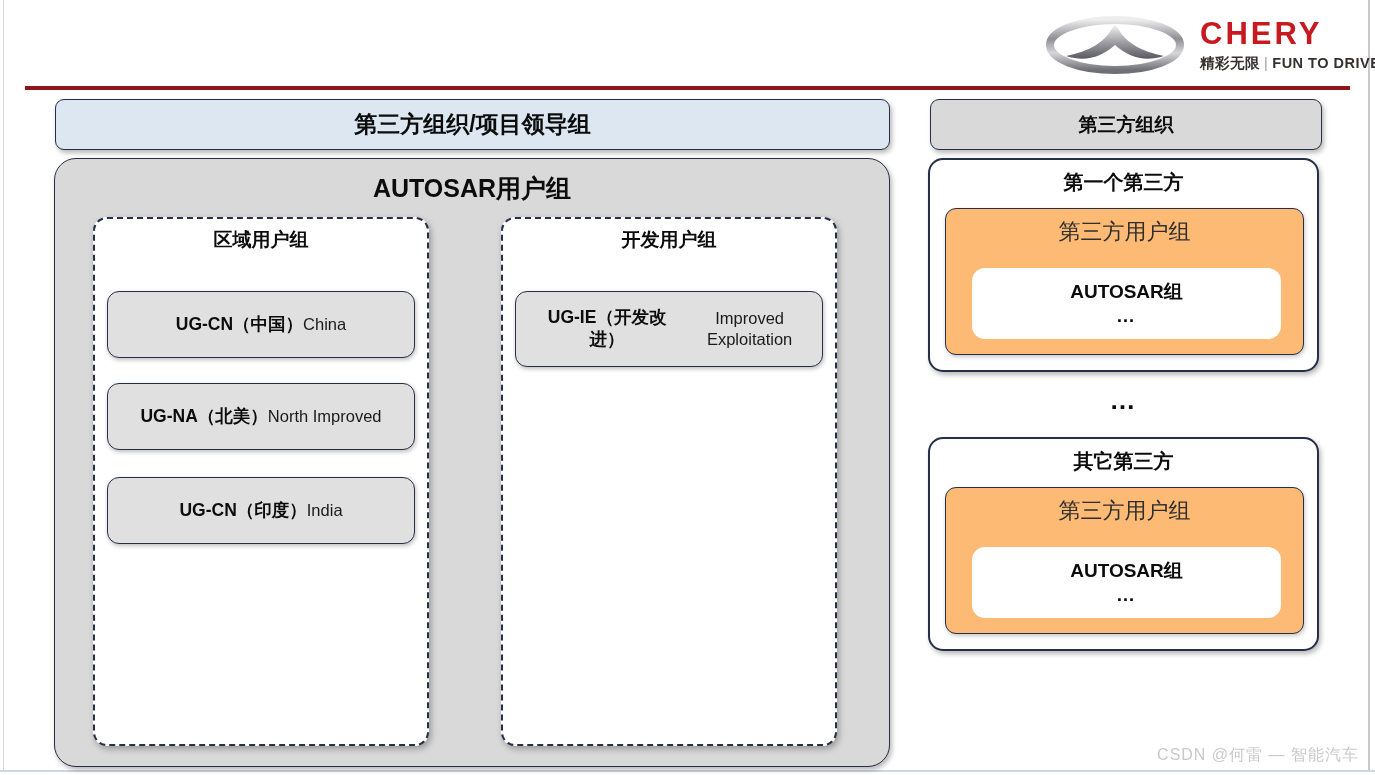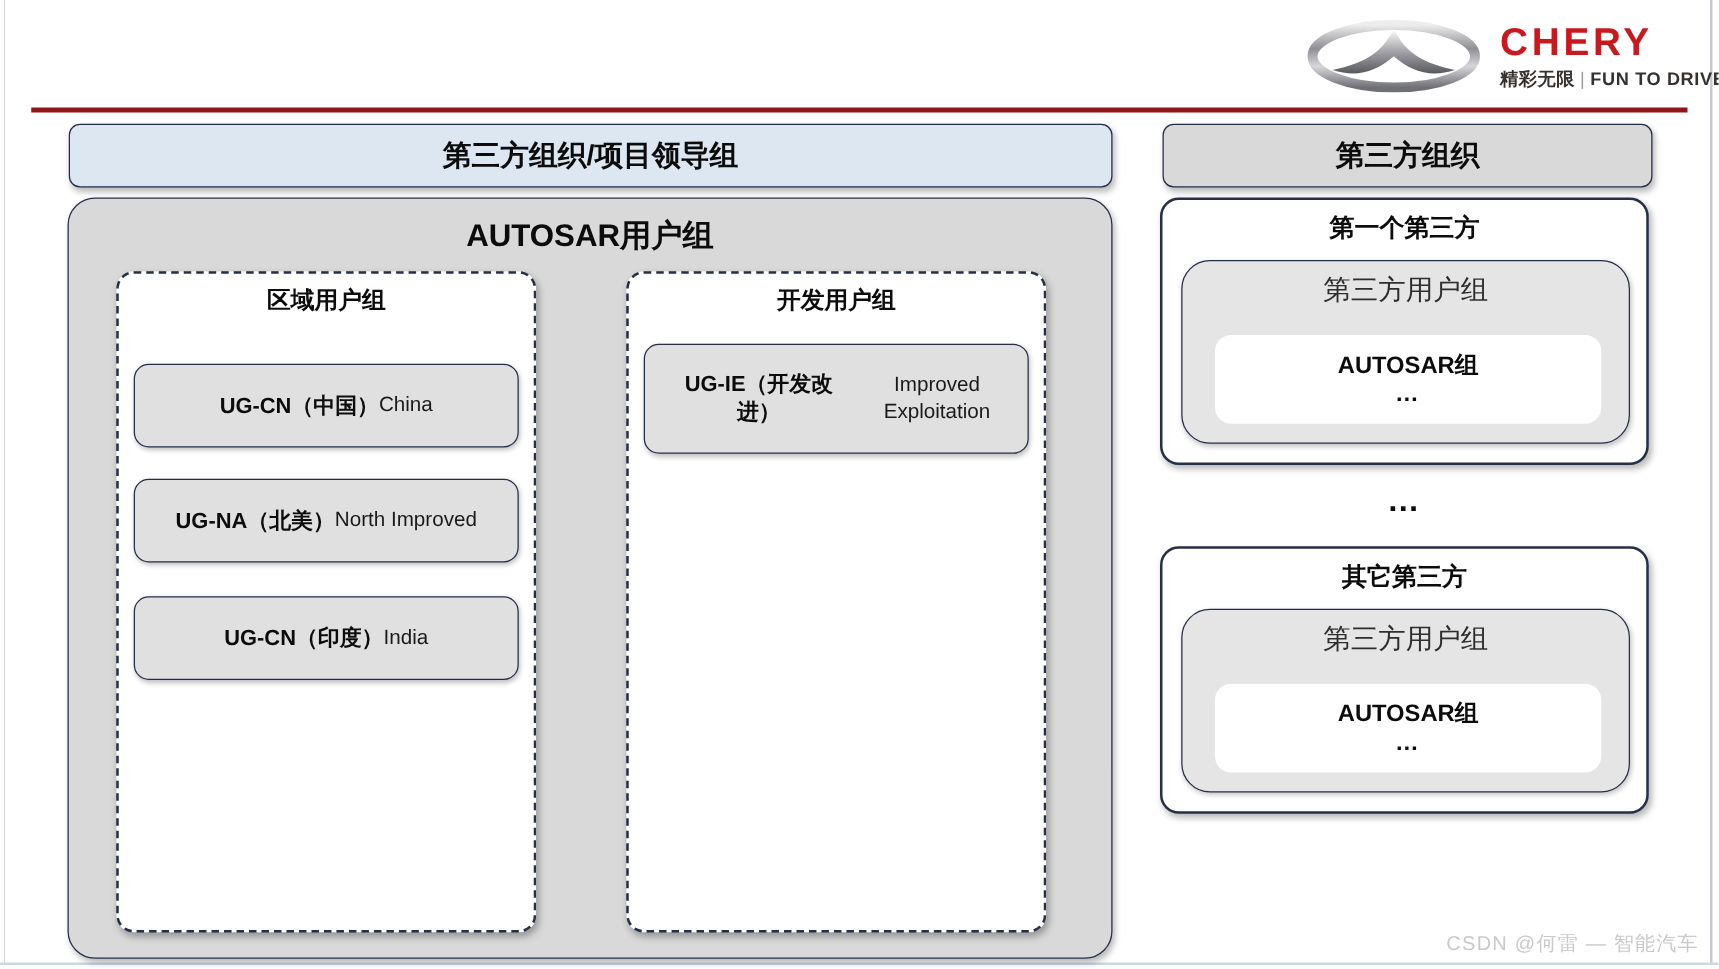--- a/index.html
+++ b/index.html
@@ -46,29 +46,29 @@
 
   .item{position:absolute;left:12px;right:12px;height:67px;background:#e0e0e0;
     border:1.6px solid #262f48;border-radius:12px;box-shadow:1px 2px 4px rgba(0,0,0,.25);
     display:flex;flex-direction:row;align-items:center;justify-content:center;box-sizing:border-box;}
   .item-name{font-size:17.5px;font-weight:bold;color:#0c0c0c;line-height:1.25;}
   .item-sub{font-size:16.5px;color:#1a1a1a;line-height:1.25;}
 
   
   .third-header{position:absolute;left:930px;top:99px;width:390px;height:49px;background:#d9d9d9;
     border-radius:9px;display:flex;align-items:center;justify-content:center;
-    font-size:23px;font-weight:bold;color:#0c0c0c;}
+    font-size:19px;font-weight:bold;color:#0c0c0c;}
 
   .party{position:absolute;left:928px;width:391px;height:214px;background:#ffffff;
     border:2.4px solid #262f48;border-radius:15px;box-sizing:border-box;text-align:center;}
   .party.first{top:158px;}
   .party.other{top:437px;}
   .party-title{margin-top:9px;font-size:20px;font-weight:bold;color:#0c0c0c;}
-  .party-gray{position:absolute;left:15px;right:13px;top:48px;bottom:15px;background:#e5e5e5;
-    border:1.6px solid #262f48;border-radius:23px;box-shadow:1px 2px 4px rgba(0,0,0,.22);}
+  .party-gray{position:absolute;left:15px;right:13px;top:48px;bottom:15px;background:#fdba74;
+    border:1.6px solid #262f48;border-radius:11px;box-shadow:1px 2px 4px rgba(0,0,0,.22);}
   .party-gray-title{margin-top:8px;font-size:22px;color:#2e2e2e;}
   .party-white{position:absolute;left:26px;right:22px;top:59px;bottom:15px;background:#ffffff;border-radius:13px;}
   .pw-title{margin-top:11px;font-size:19px;font-weight:bold;color:#0c0c0c;}
   .pw-more{margin-top:0;font-size:19px;font-weight:bold;color:#0c0c0c;letter-spacing:2px;}
 
   .between{position:absolute;left:928px;top:385px;width:391px;text-align:center;
     font-size:26px;font-weight:bold;color:#0c0c0c;letter-spacing:2px;}
 
   .watermark{position:absolute;right:16px;top:745px;font-size:16px;color:#c9c9c9;letter-spacing:1px;}
 </style>
@@ -129,21 +129,21 @@
       <div class="item-sub">North Improved</div>
     </div>
     <div class="item" style="top:258px;">
       <div class="item-name">UG-CN（印度）</div>
       <div class="item-sub">India</div>
     </div>
   </div>
 
   <div class="dashed dev">
     <div class="sub-title">开发用户组</div>
-    <div class="item" style="top:56px;height:88px;padding-left:21px;">
+    <div class="item" style="top:72px;height:76px;padding-left:21px;">
       <div class="item-name">UG-IE（开发改进）</div>
       <div class="item-sub">Improved Exploitation</div>
     </div>
   </div>
 
   <div class="third-header navy shadow">
     <span>第三方组织</span>
   </div>
 
   <div class="party first shadow">

